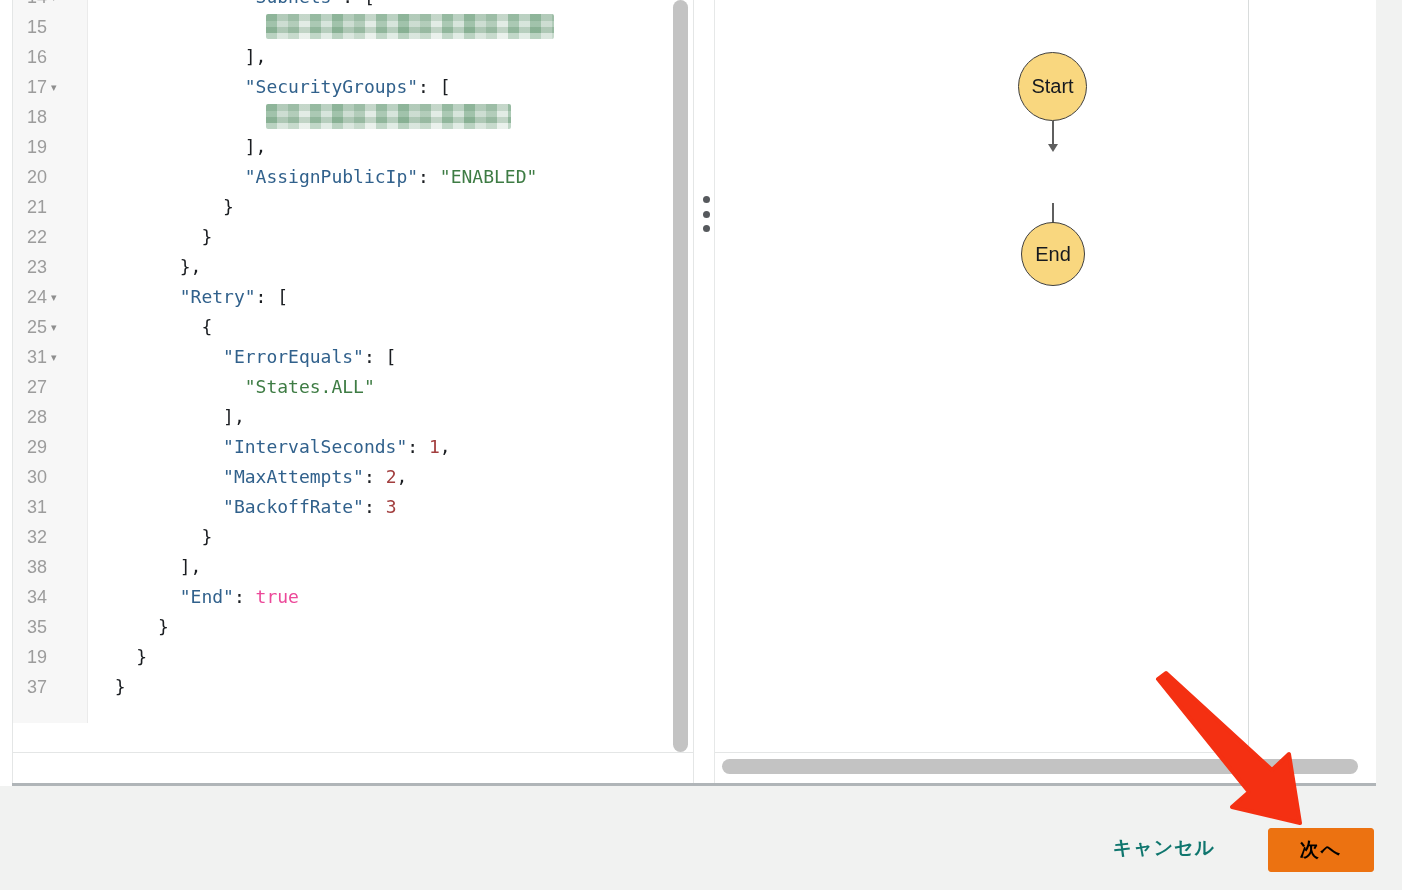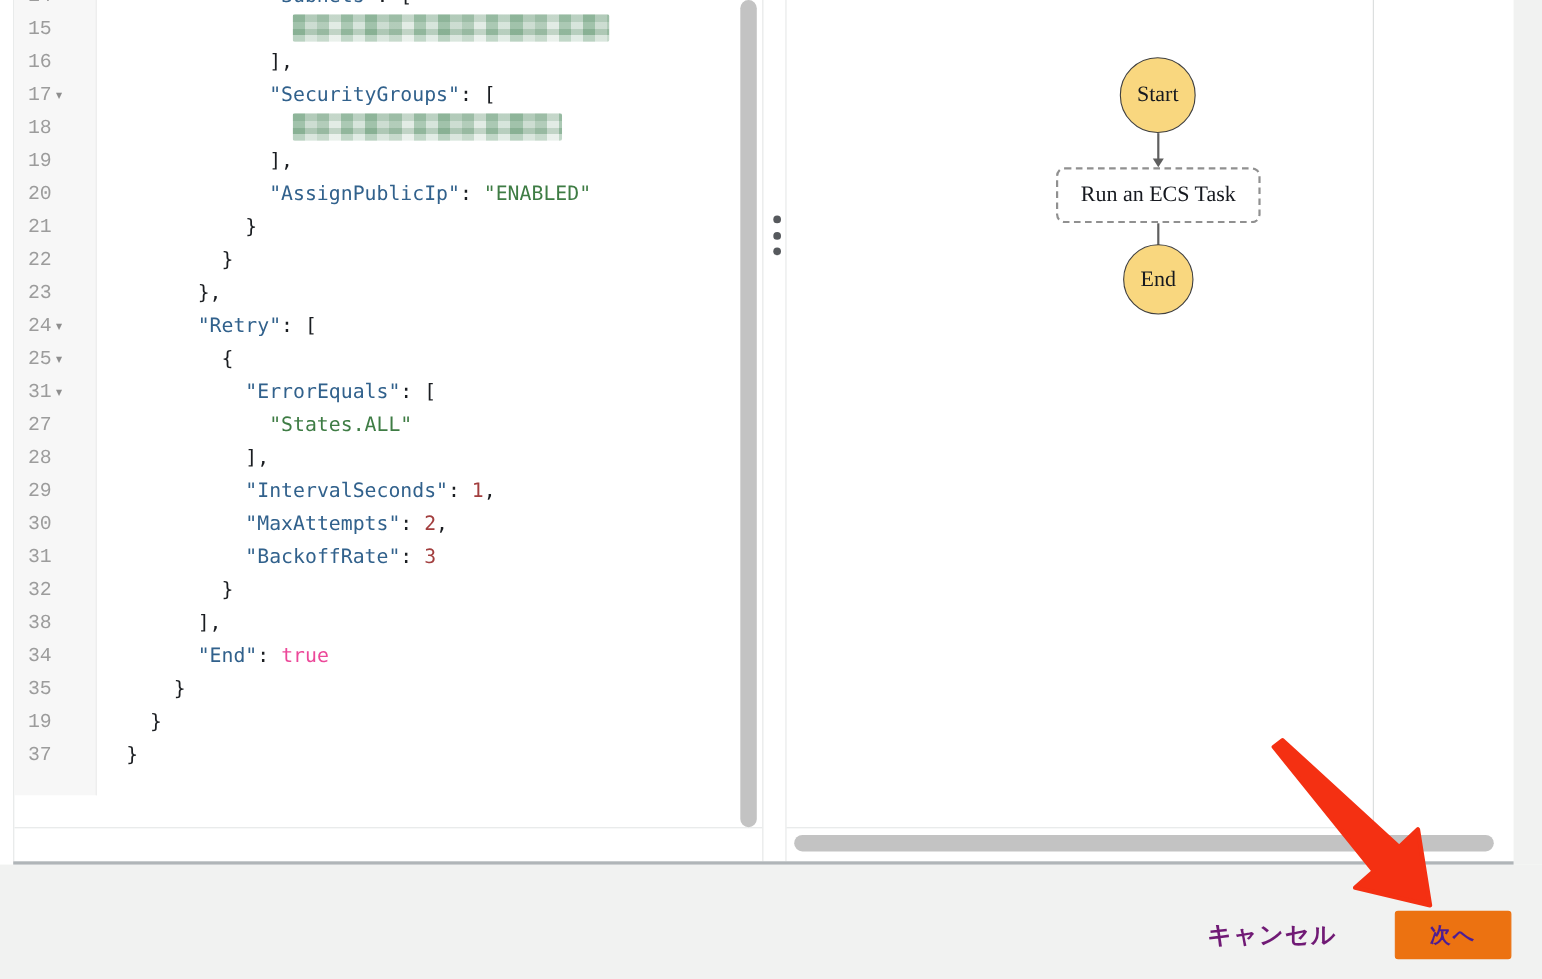--- a/index.html
+++ b/index.html
@@ -12,21 +12,21 @@
   .footer{position:absolute;left:0;top:786px;width:1402px;height:104px;background:#f1f2f1;}
   .bottom-edge{position:absolute;left:12px;top:783px;width:1364px;height:3px;background:#b0b5b8;z-index:6;}
   
   .editor-card{
     position:absolute;left:12px;top:0;width:682px;height:783px;background:#ffffff;
     border-left:1px solid #e4e6e6;border-right:1px solid #e4e6e6;box-sizing:border-box;overflow:hidden;
   }
   .gutter{position:absolute;left:0;top:0;width:74px;height:723px;background:#f7f7f7;border-right:1px solid #ebebeb;}
   .gutter-rows{position:absolute;left:0;top:-18px;width:74px;}
   .grow{position:relative;height:30px;line-height:30px;}
-  .lnum{display:inline-block;width:34px;text-align:right;font-family:Liberation Mono, monospace;font-size:18px;color:#9c9c9c;}
+  .lnum{display:inline-block;width:34px;text-align:right;font-family:Liberation Sans, sans-serif;font-size:18px;color:#9c9c9c;}
   .fold{position:absolute;left:38px;top:0;font-size:11px;color:#8e8e8e;line-height:30px;}
   .code-rows{position:absolute;left:75px;top:-18px;padding-left:5px;}
   .crow{height:30px;line-height:30px;white-space:pre;font-family:"DejaVu Sans Mono",monospace;font-size:18px;color:#1a1d21;}
   .tk-key{color:#31618c;}
   .tk-str{color:#3e7c44;}
   .tk-num{color:#a23e3e;}
   .tk-bool{color:#ec4899;}
   .tk-pun{color:#1a1d21;}
   .redact{
     display:inline-block;height:25px;vertical-align:middle;margin-top:-4px;border-radius:2px;
@@ -36,43 +36,43 @@
     filter:blur(0.6px);
   }
   .card-sep{position:absolute;left:0;top:752px;width:100%;height:1px;background:#e4e6e6;}
   .vscroll{position:absolute;left:660px;top:0;width:15px;height:752px;background:#c3c3c3;border-radius:8px;}
   
   .divider{position:absolute;left:699px;top:196px;width:14px;height:36px;display:flex;flex-direction:column;align-items:center;justify-content:space-between;cursor:col-resize;}
   .divider .dot{width:7px;height:7px;border-radius:50%;background:#56595d;}
   
   .graph-panel{
     position:absolute;left:714px;top:0;width:535px;height:783px;background:#ffffff;box-sizing:border-box;
-    border-left:1px solid #e6e8e8;border-right:1px solid #d9dcdc;font-family:Liberation Serif, serif;
+    border-left:1px solid #e6e8e8;border-right:1px solid #d9dcdc;
   }
   .panel-sep{position:absolute;left:0;top:752px;width:100%;height:1px;background:#e4e6e6;}
   .hscroll{position:absolute;left:7px;top:759px;width:636px;height:15px;background:#c3c3c3;border-radius:8px;}
   .node{position:absolute;display:flex;align-items:center;justify-content:center;color:#16191f;}
   .node-terminal{width:69px;height:69px;border-radius:50%;background:#f9d77f;border:1.5px solid #3f3f3f;box-sizing:border-box;font-size:20px;}
   .node-start{left:303px;top:52px;}
   .node-end{left:306px;top:222px;width:64px;height:64px;}
   .node-task{left:245px;top:152px;width:186px;height:51px;background:#ffffff;border:2px dashed #909090;border-radius:8px;box-sizing:border-box;font-size:20px;font-weight:500;}
   .edge-line{position:absolute;width:1.5px;background:#5f5f5f;}
   .edge-head{position:absolute;width:0;height:0;border-left:5px solid transparent;border-right:5px solid transparent;border-top:8px solid #5f5f5f;}
   .edge1-line{left:337px;top:121px;height:24px;}
   .edge1-head{left:333px;top:144px;}
   .edge2-line{left:337px;top:203px;height:27px;}
   .edge2-head{left:333px;top:229px;}
   
   .cancel-btn{
     position:absolute;right:181px;top:834px;background:none;border:none;cursor:pointer;
-    font-family:Liberation Sans, sans-serif;font-size:22px;font-weight:700;color:#701a75;letter-spacing:1px;z-index:10;
+    font-family:Liberation Sans, sans-serif;font-size:19px;font-weight:700;color:#0f766e;letter-spacing:1px;z-index:10;
   }
   .next-btn{
     position:absolute;left:1268px;top:828px;width:106px;height:44px;background:#ec7211;border:1px solid #ec7211;
-    border-radius:3px;color:#4c1d95;font-family:"Liberation Sans",sans-serif;font-size:19px;font-weight:700;
+    border-radius:3px;color:#000000;font-family:"Liberation Sans",sans-serif;font-size:19px;font-weight:700;
     letter-spacing:2px;display:flex;align-items:center;justify-content:center;cursor:pointer;z-index:10;box-sizing:border-box;
   }
   
   .annotation-layer{position:absolute;left:0;top:0;width:1402px;height:890px;pointer-events:none;z-index:50;}
 </style>
 </head>
 <body>
 
 <div class="editor-card">
   <div class="gutter">
@@ -138,23 +138,20 @@
   <div class="dot"></div>
   <div class="dot"></div>
 </div>
 
 <div class="graph-panel">
   <div class="node node-terminal node-start">
     <span>Start</span>
   </div>
   <div class="edge-line edge1-line"></div>
   <div class="edge-head edge1-head"></div>
-  <div class="node node-task">
-    <span>Run an ECS Task</span>
-  </div>
   <div class="edge-line edge2-line"></div>
   <div class="edge-head edge2-head"></div>
   <div class="node node-terminal node-end">
     <span>End</span>
   </div>
   <div class="panel-sep"></div>
   <div class="hscroll"></div>
 </div>
 
 <div class="right-strip"></div>

